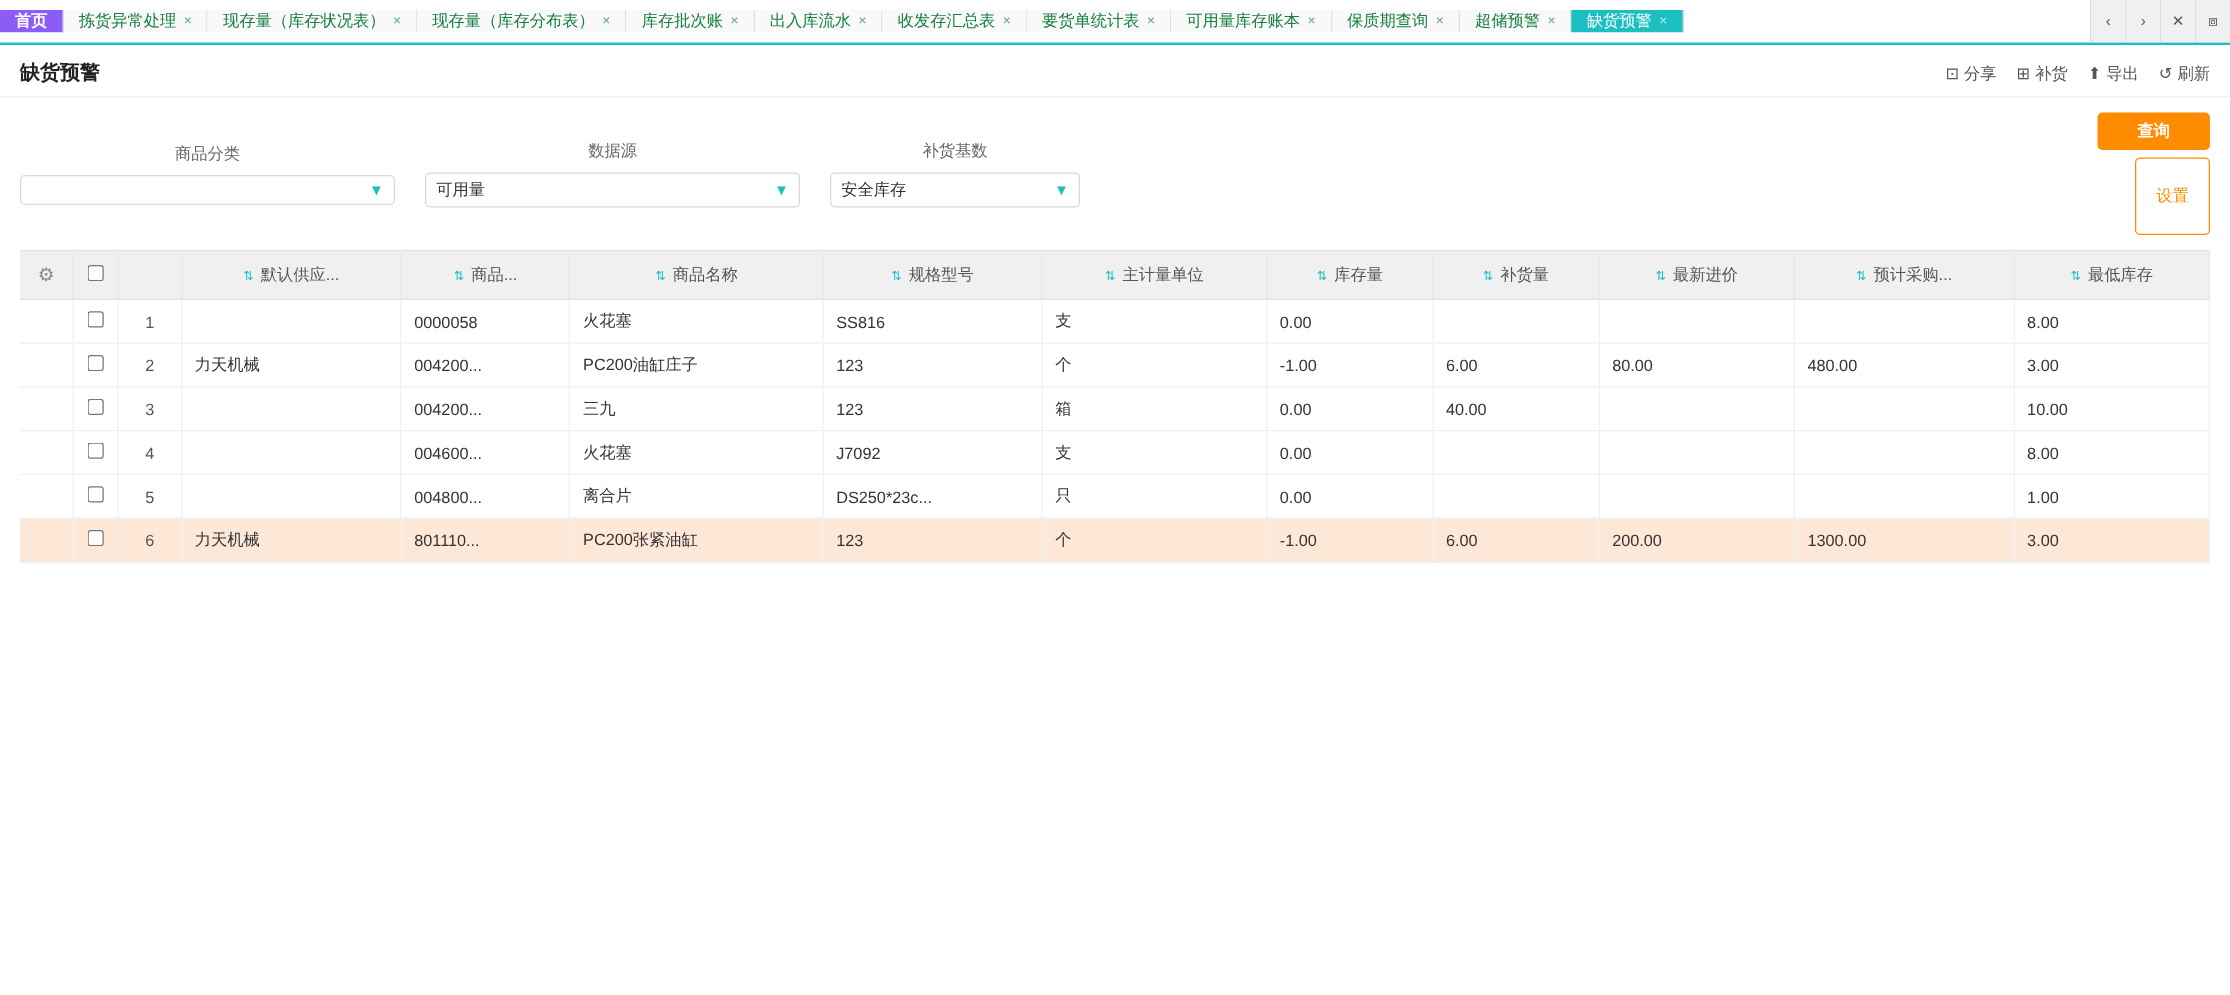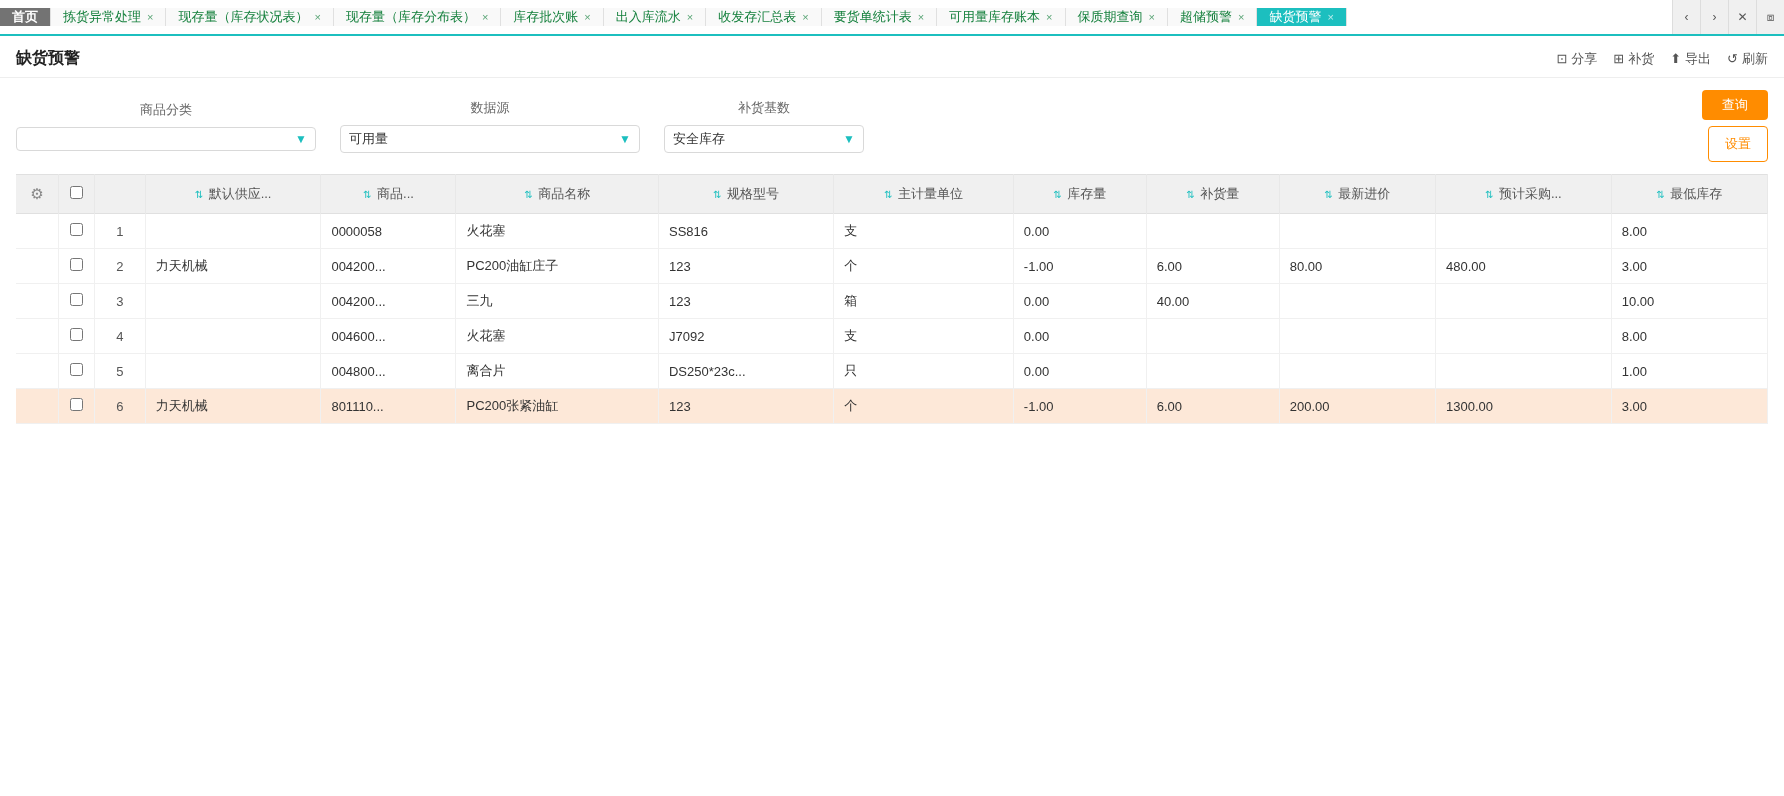--- a/index.html
+++ b/index.html
@@ -31,21 +31,21 @@
       color: #fff;
     }
     .tab-item .tab-close {
       margin-left: 6px;
       font-size: 11px;
       cursor: pointer;
       color: inherit;
       opacity: 0.7;
     }
     .tab-item.home {
-      background: #737373;
+      background: #8b5cf6;
       color: #fff;
       font-weight: bold;
     }
     .tab-nav-btn {
       display: flex;
       align-items: center;
       justify-content: center;
       width: 28px;
       height: 100%;
       cursor: pointer;
@@ -125,31 +125,31 @@
     .filter-select .arrow {
       color: #1cbfbf;
       font-size: 12px;
       margin-left: 8px;
     }
     .btn-query {
       background: #ff8c00;
       color: #fff;
       border: none;
       border-radius: 4px;
-      padding: 6px 20px;
-      cursor: pointer;
-      font-size: 13px;
-      font-weight: normal;
+      padding: 6px 32px;
+      cursor: pointer;
+      font-size: 13px;
+      font-weight: bold;
     }
     .btn-settings {
       background: #fff;
       color: #ff8c00;
       border: 1px solid #ff8c00;
       border-radius: 4px;
-      padding: 8px 16px;
+      padding: 21px 16px;
       cursor: pointer;
       font-size: 13px;
     }
 
     .filter-right {
       margin-left: auto;
       display: flex;
       flex-direction: column;
       gap: 6px;
       align-items: flex-end;

